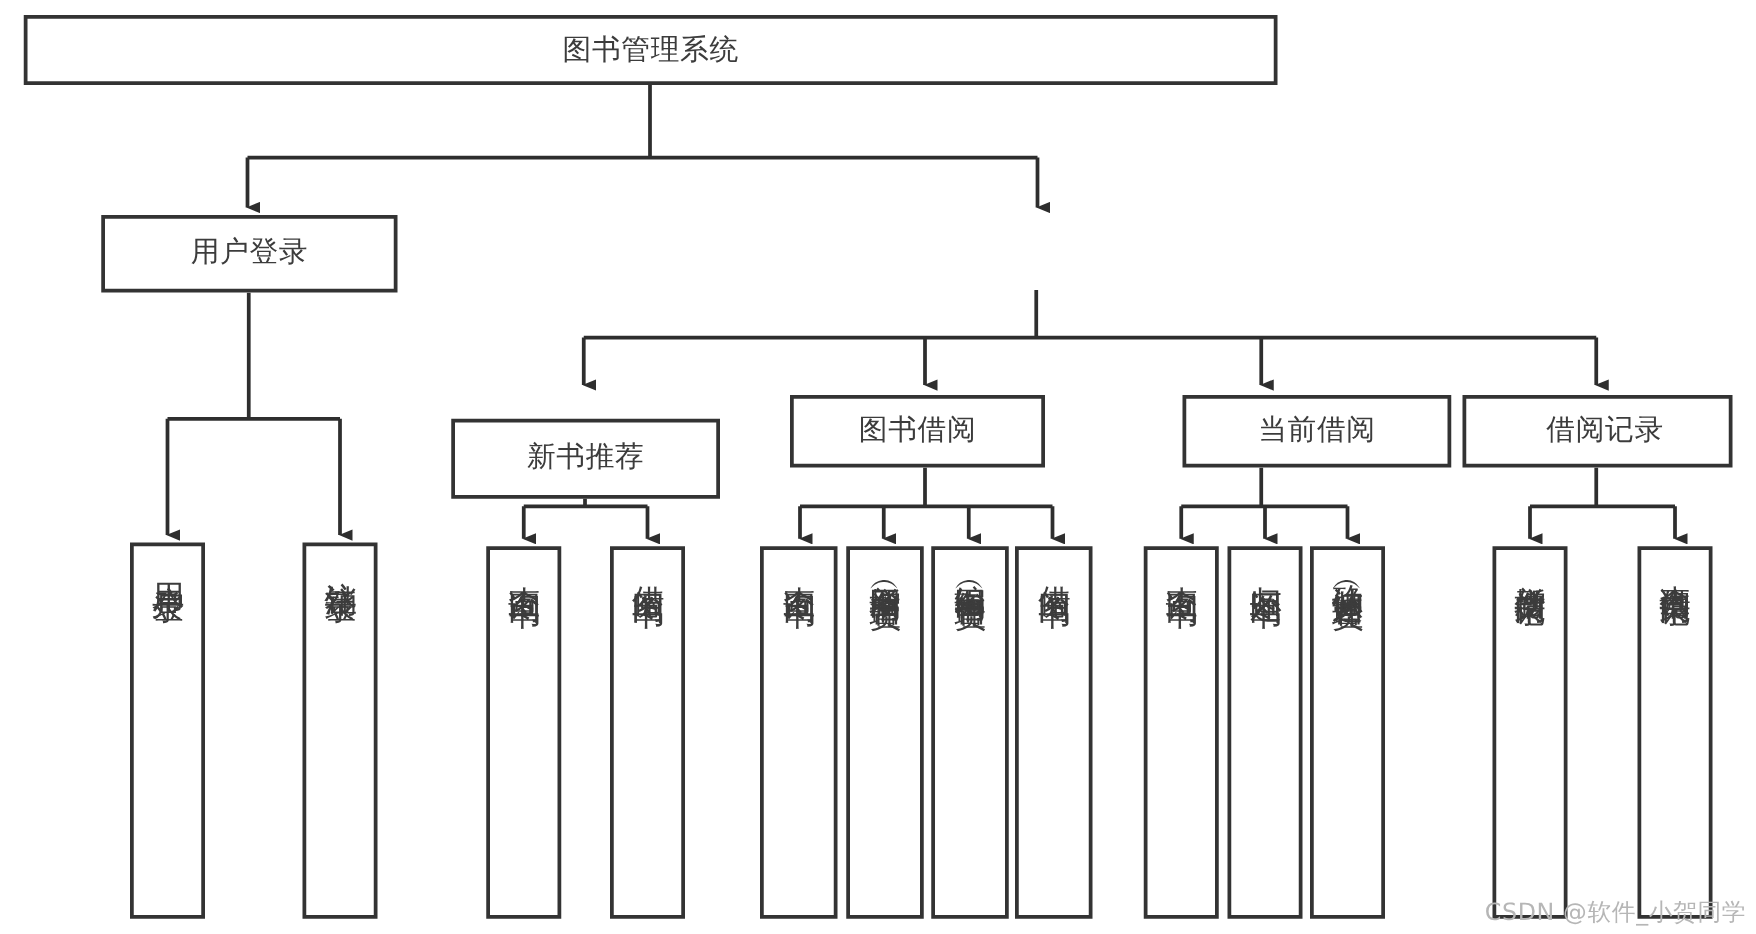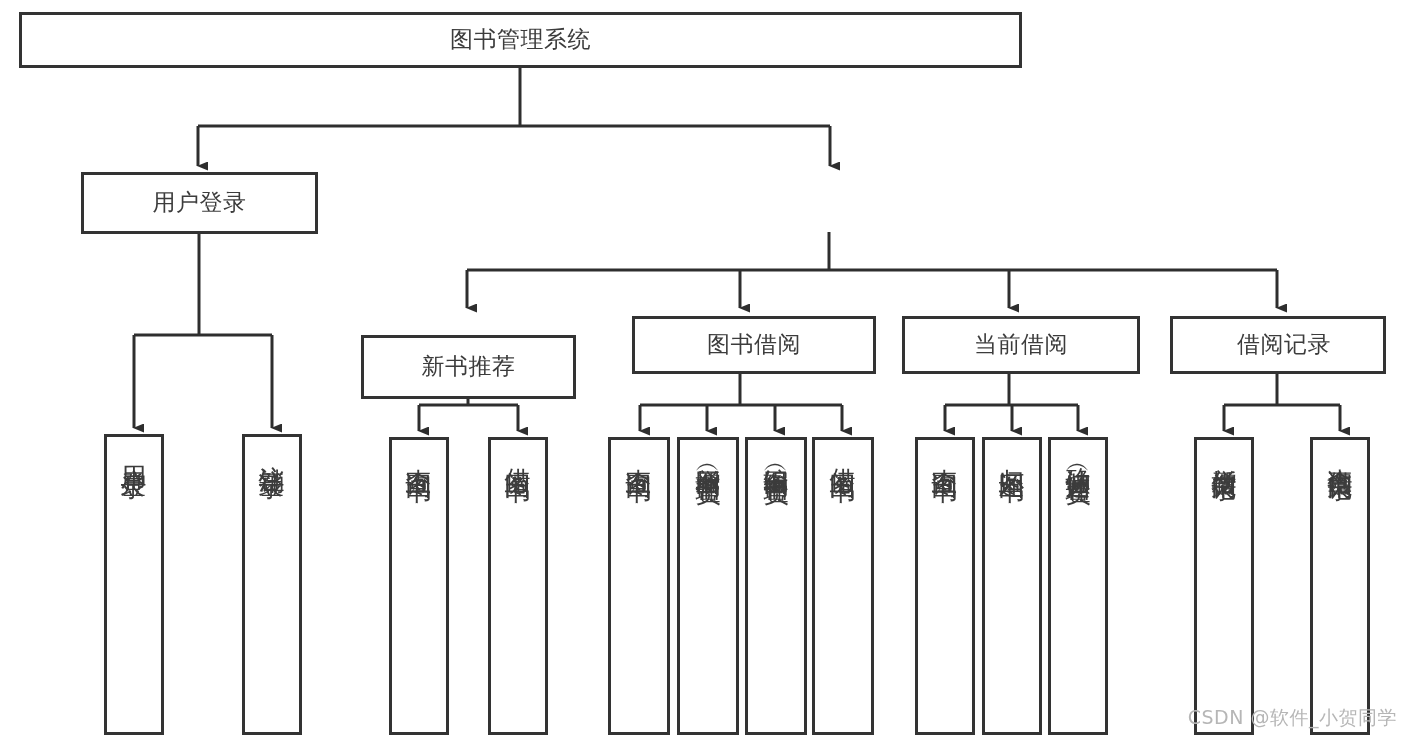--- a/index.html
+++ b/index.html
@@ -41,21 +41,21 @@
     font-size:26px;
     line-height:1.16;
     letter-spacing:3px;
     margin:0 auto;
   }
   .node.v.small .lbl{ font-size:25px; letter-spacing:2px;}
 
   
   #watermark{
     position:absolute;
-    right:8px;bottom:16px;
+    right:8px;bottom:4px;
     font-size:19px;
     color:#b6b6b6;
     white-space:nowrap;
     font-family:"DejaVu Sans","Liberation Sans",sans-serif;
     letter-spacing:0.5px;
   }
 </style>
 </head>
 <body>
 
@@ -117,25 +117,25 @@
 
   <div class="node h" style="left:81px;top:172px;width:237px;height:62px;">
     <span class="lbl">用户登录</span>
   </div>
 
 
   <div class="node h" style="left:361px;top:316px;width:215px;height:64px;margin-top:19px;">
     <span class="lbl">新书推荐</span>
   </div>
 
-  <div class="node h" style="left:632px;top:316px;width:244px;height:58px;">
+  <div class="node h" style="left:632px;top:316px;width:204px;height:58px;">
     <span class="lbl">图书借阅</span>
   </div>
 
-  <div class="node h" style="left:902px;top:316px;width:238px;height:58px;align-items:center;">
+  <div class="node h" style="left:946px;top:316px;width:215px;height:58px;align-items:center;">
     <span class="lbl">当前借阅</span>
   </div>
 
   <div class="node h" style="left:1170px;top:316px;width:216px;height:58px;padding-left:12px;">
     <span class="lbl">借阅记录</span>
   </div>
 
   <div class="node v" style="left:104px;top:434px;width:60px;height:301px;">
     <span class="lbl">用户登录</span>
   </div>

